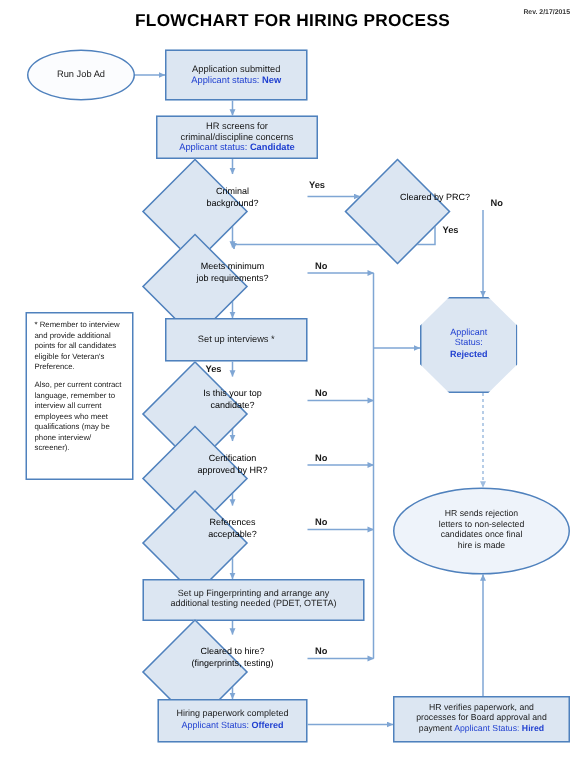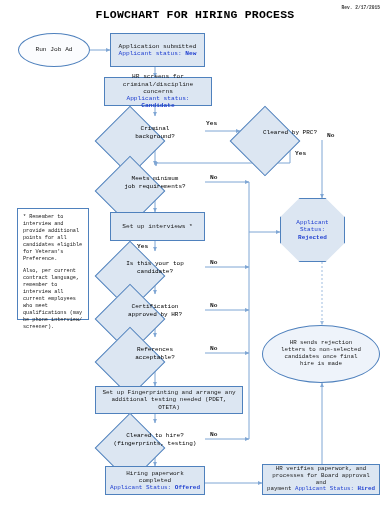--- a/index.html
+++ b/index.html
@@ -1,21 +1,21 @@
 <!DOCTYPE html>
 <html><head>
 <meta charset="utf-8">
 <style>
   html,body{margin:0;padding:0;}
   body{
     width:390px;height:505px;background:#ffffff;
     font-family:"Liberation Sans","DejaVu Sans",sans-serif;
     position:relative;overflow:hidden;
   }
-  #canvas{position:absolute;inset:0;font-family:Liberation Mono, monospace;}
+  #canvas{position:absolute;inset:0;}
   svg.edges{position:absolute;left:0;top:0;width:390px;height:505px;pointer-events:none;}
 
   .node{position:absolute;box-sizing:border-box;display:flex;align-items:center;
         justify-content:center;text-align:center;color:#1a1a1a;}
   .node .txt{line-height:1.18;padding:0 3px;}
 
   
   .proc{background:#dce6f2;border:1.2px solid #4f81bd;}
   
   .ellip{background:#fbfcfe;border:1.2px solid #4f81bd;border-radius:50%;}

